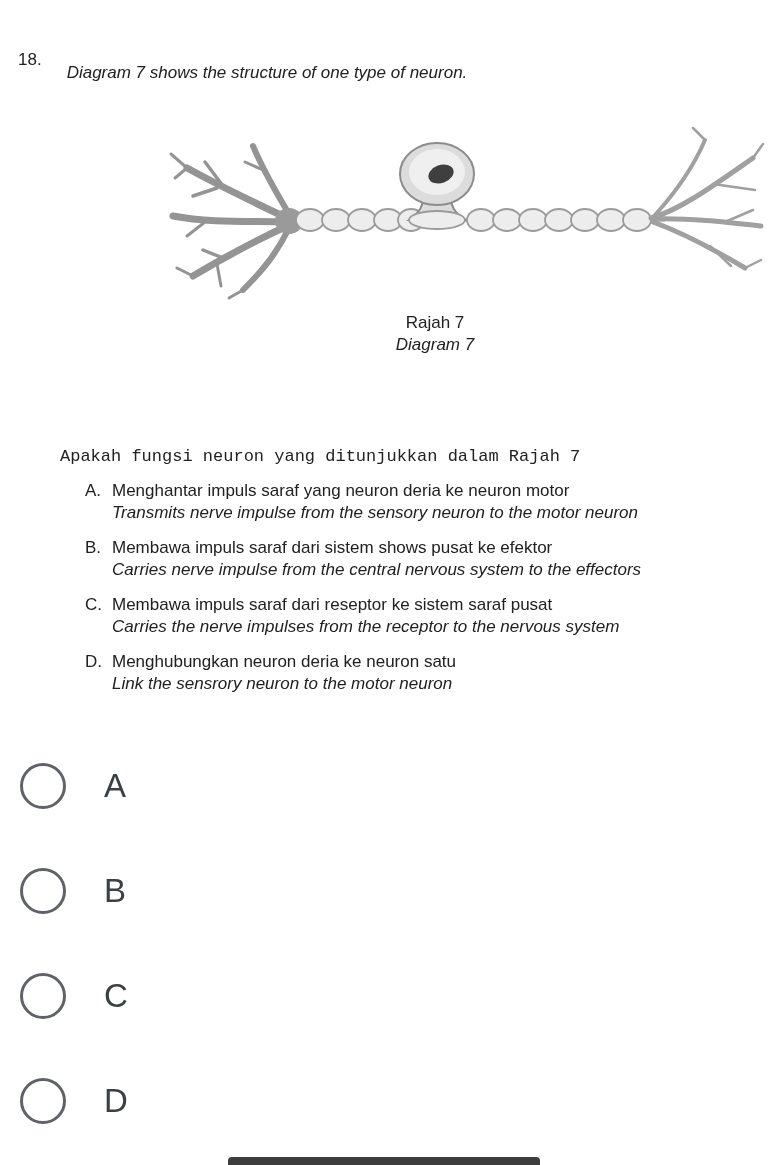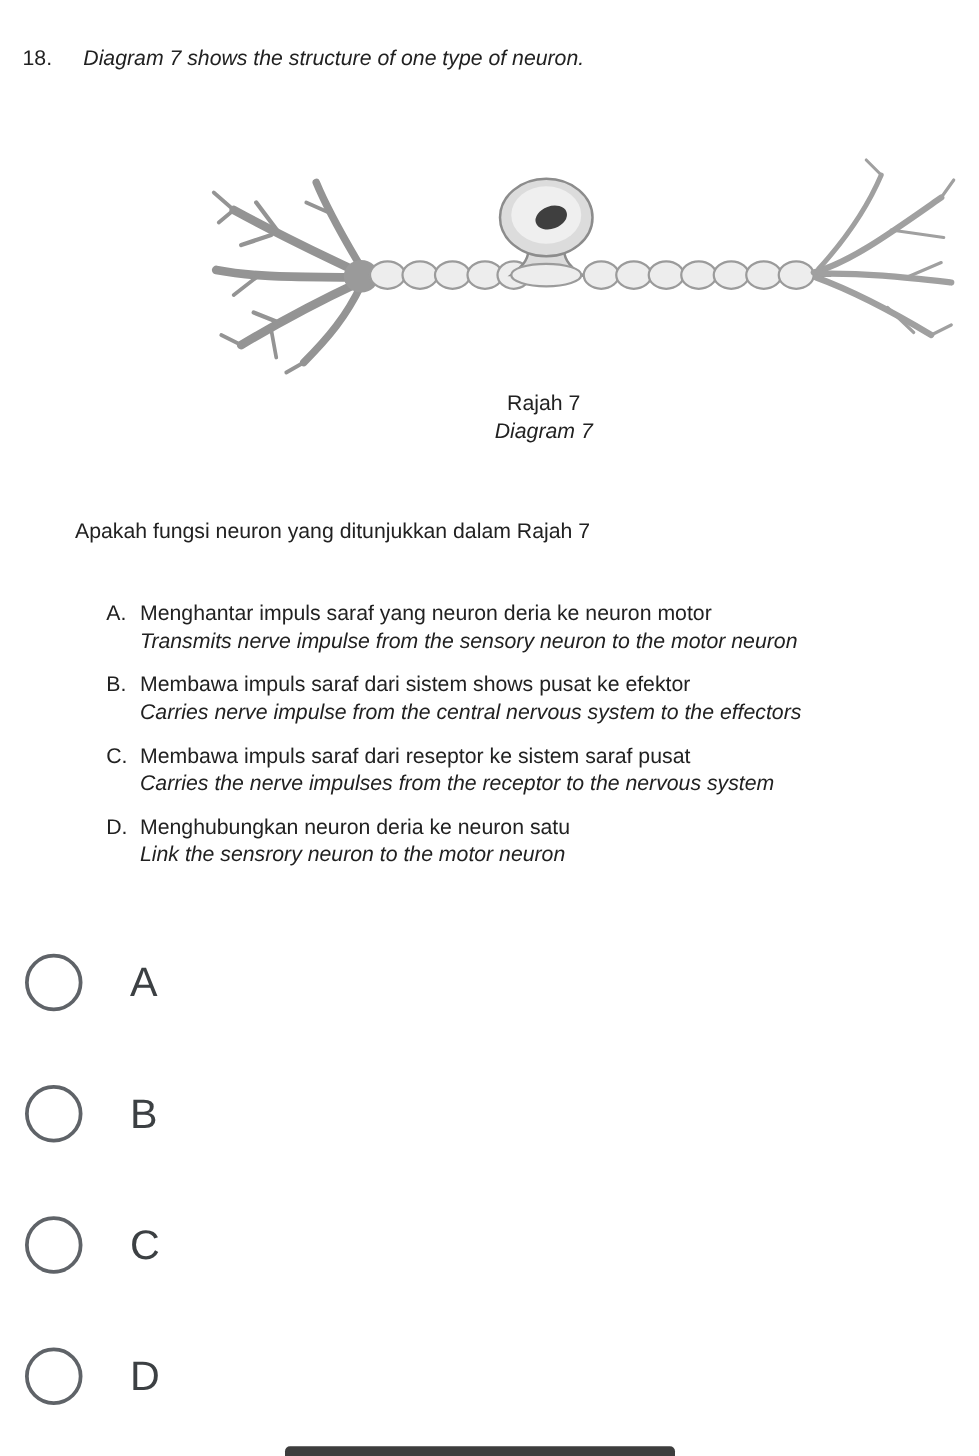--- a/index.html
+++ b/index.html
@@ -7,30 +7,30 @@
   body {
     width:783px; height:1165px; position:relative; overflow:hidden;
     font-family:"Liberation Sans", sans-serif; color:#212121;
     font-size:17px; line-height:22px;
   }
   .en { font-style:italic; }
 
   
   .q-stem { position:absolute; left:18px; top:36px; display:flex; gap:16px;align-items:center; }
   .q-num { min-width:23px; }
-  .q-stem .en { padding-left:9px; }
+  .q-stem .en { padding-left:9px;margin-top:26px; }
 
   
   .figure { position:absolute; left:165px; top:118px; width:600px; height:185px; }
 
   
   .caption { position:absolute; left:60px; top:312px; width:750px; text-align:center; }
 
   
-  .prompt { position:absolute; left:60px; top:414px; }
+  .prompt { position:absolute; left:60px; top:446px;font-family:Liberation Mono, monospace; }
 
   
   .options { position:absolute; left:85px; top:480px; display:flex; flex-direction:column; gap:13px; }
   .option { display:flex; gap:5px; }
   .opt-letter { min-width:22px; }
 
   
   .answers { position:absolute; left:20px; top:763px; display:flex; flex-direction:column; gap:59px; }
   .answer-row { display:flex; align-items:center; gap:38px; height:46px; cursor:pointer; }
   .radio {

